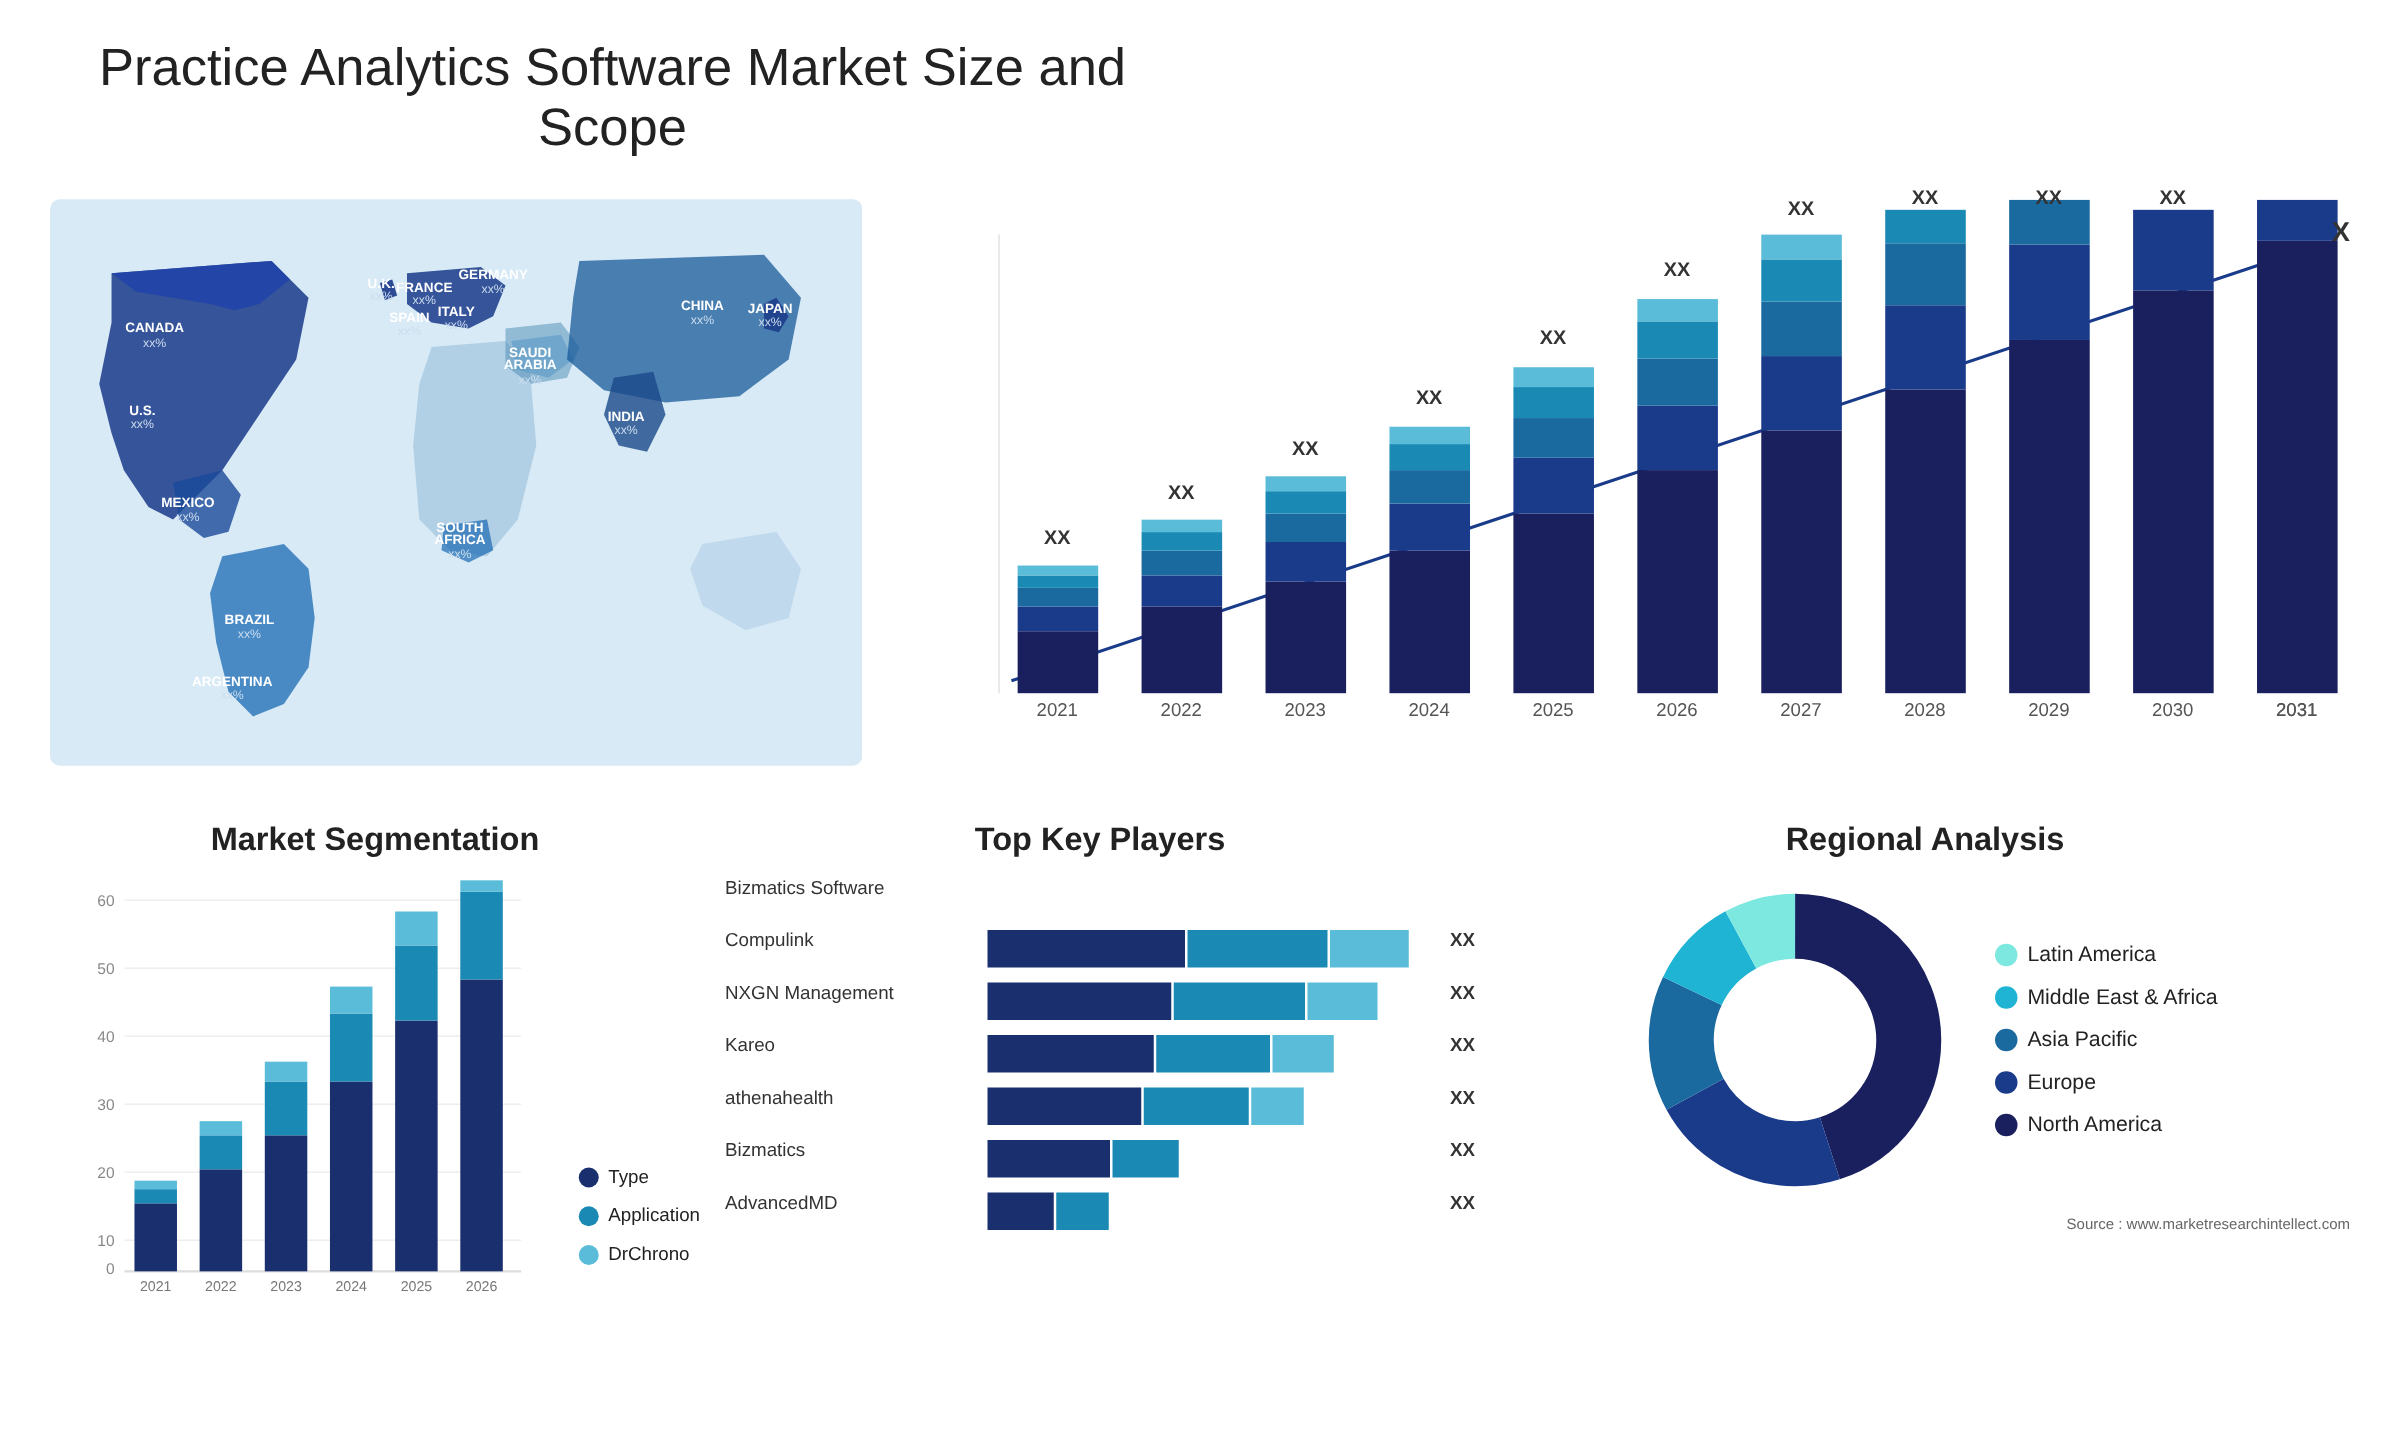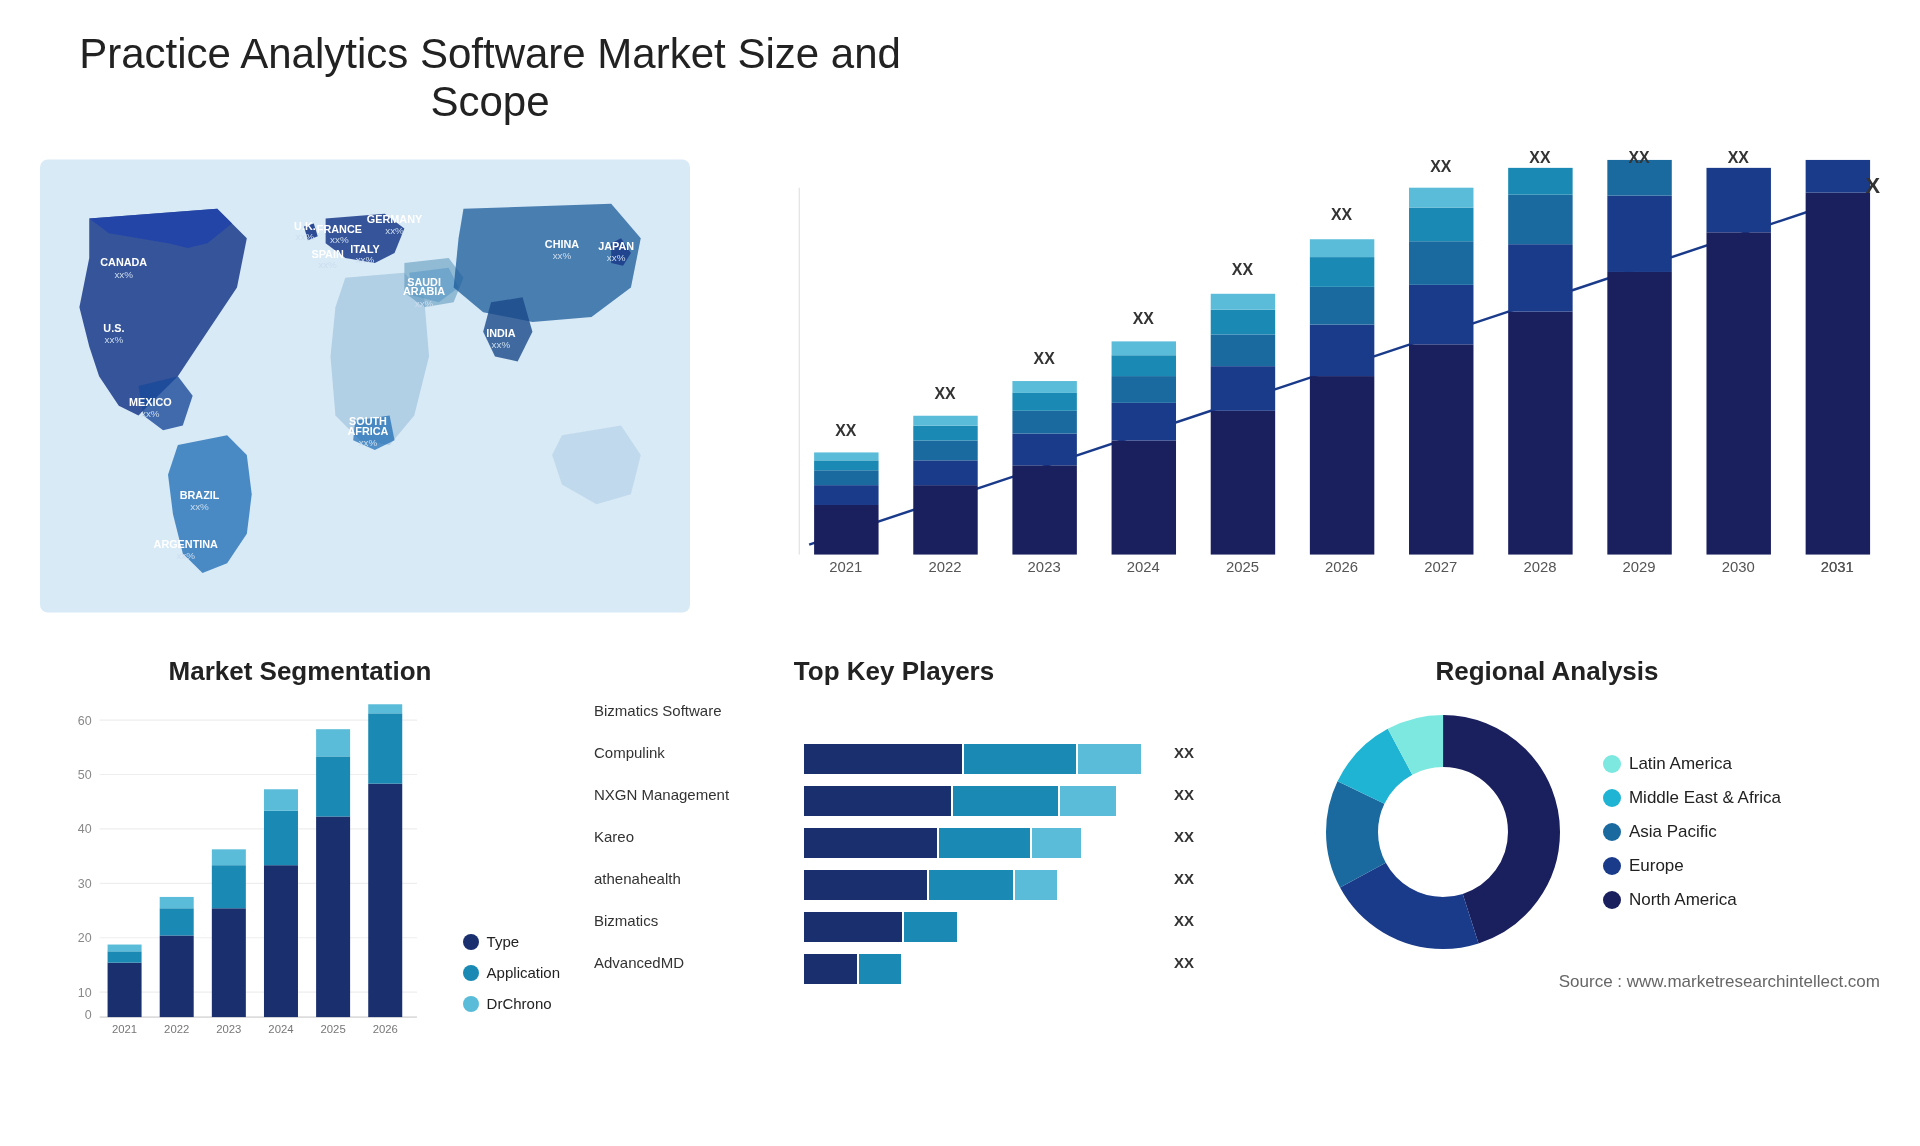--- a/index.html
+++ b/index.html
@@ -59,21 +59,20 @@
     .bottom-section {
       display: flex;
       gap: 20px;
       height: 420px;
     }
     .segmentation-container {
       flex: 0 0 520px;
     }
     .key-players-container {
       flex: 0 0 600px;
-      margin-left: 14px;
     }
     .regional-container {
       flex: 1;
     }
     .section-title {
       font-size: 26px;
       font-weight: 700;
       text-align: center;
       margin-bottom: 15px;
       color: #222;
@@ -167,21 +166,21 @@
       font-size: 17px;
     }
     .reg-dot {
       width: 18px;
       height: 18px;
       border-radius: 50%;
       flex-shrink: 0;
     }
     .source-text {
       text-align: right;
-      font-size: 17px;
+      font-size: 12px;
       color: #666;
       margin-top: 10px;
     }
 
     
     .world-map-svg {
       width: 100%;
       height: 100%;
     }
     .country-label {

